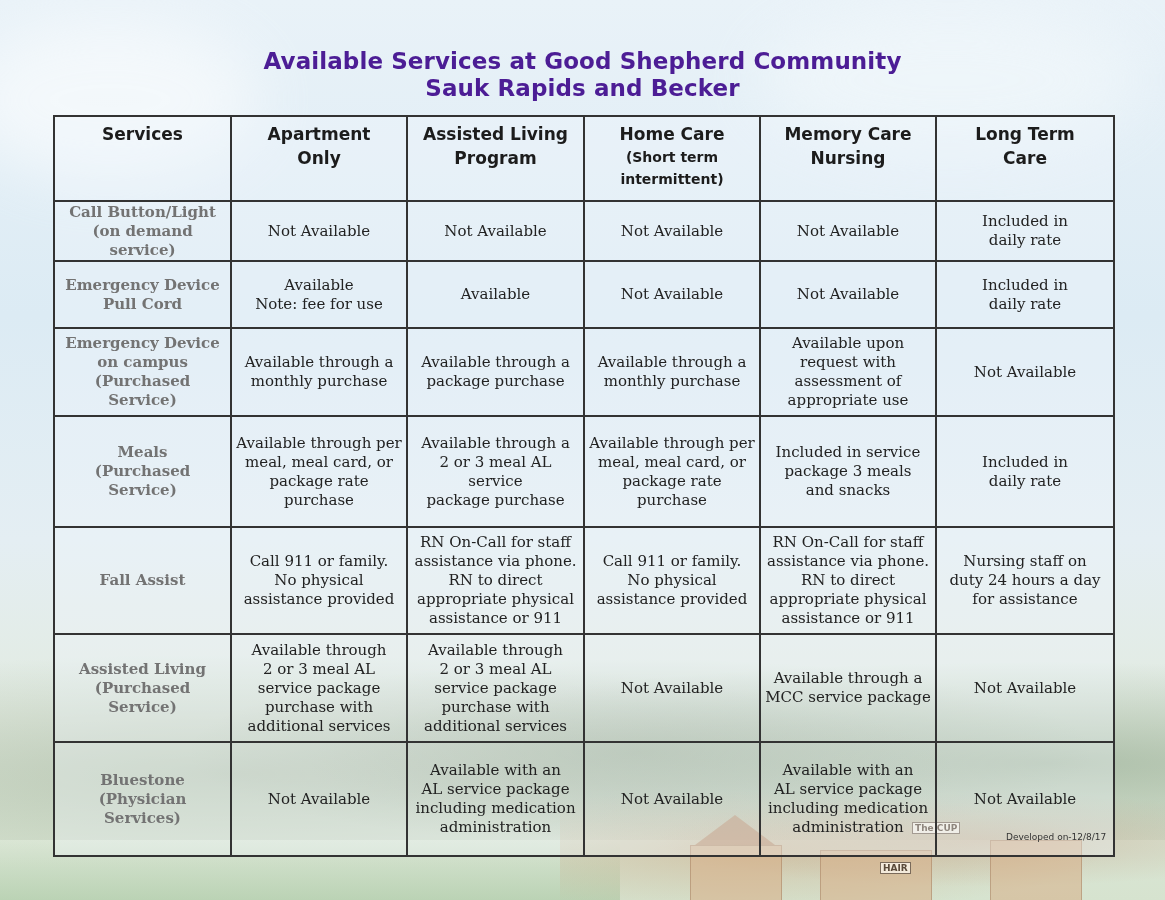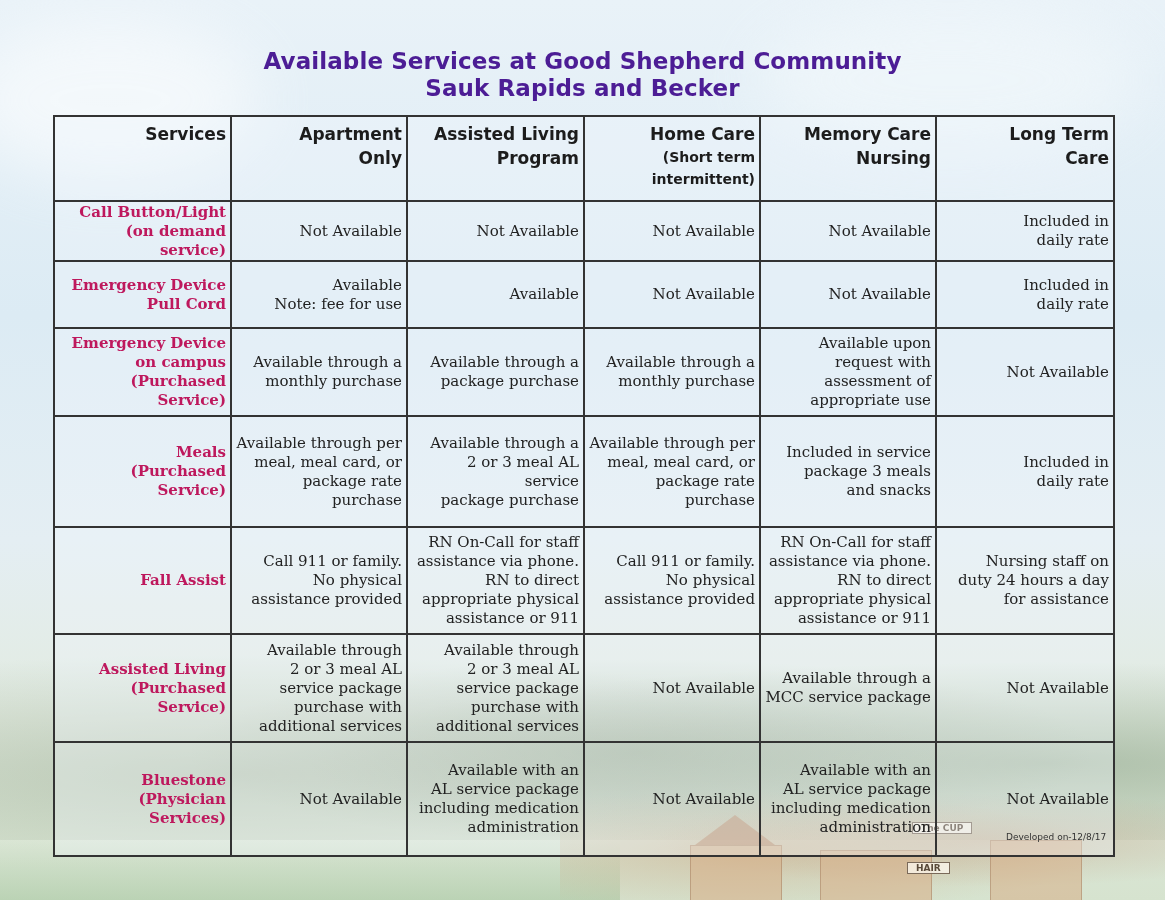--- a/index.html
+++ b/index.html
@@ -22,47 +22,47 @@
                 radial-gradient(ellipse at 70% 50%, rgba(190,150,120,0.4), transparent 55%);
   }
   .bg-grass {
     position: absolute; left: 0; top: 840px; width: 620px; height: 60px;
     background: linear-gradient(180deg, rgba(200,220,195,0.0), rgba(160,195,155,0.5));
   }
   .house { position: absolute; background: rgba(215,175,135,0.55); border: 1px solid rgba(150,110,80,0.4); }
   .roof { position: absolute; width: 0; height: 0; border-left: 40px solid transparent; border-right: 40px solid transparent; border-bottom: 30px solid rgba(180,130,95,0.6); }
   .sign {
     position: absolute; font-family: "DejaVu Sans", sans-serif; font-size: 9px; font-weight: bold;
-    color: #5a4a3a; background: rgba(250,245,235,0.8); border: 1px solid #7a6a5a; padding: 0 8px;
+    color: #5a4a3a; background: rgba(250,245,235,0.8); border: 1px solid #7a6a5a; padding: 0 2px;
   }
 
   .title {
     position: absolute; left: 0; width: 1165px; text-align: center;
     font-family: "DejaVu Sans", sans-serif; font-weight: bold; font-size: 23px;
     color: #4c1d95; letter-spacing: 0.1px;
   }
   .title.l1 { top: 48px; }
   .title.l2 { top: 68px; margin-top: 7px; }
 
   table.grid {
     position: absolute; left: 53px; top: 115px; width: 1060px;
     border-collapse: collapse; table-layout: fixed;
     background: rgba(240, 247, 252, 0.35);
   }
   table.grid th, table.grid td {
     border: 2px solid #333;
-    text-align: right; vertical-align: middle;
+    text-align: center; vertical-align: middle;
     padding: 0 4px; line-height: 19px;
   }
   table.grid th {
     font-family: "DejaVu Sans", sans-serif; font-weight: bold; font-size: 17px;
     vertical-align: top; padding-top: 5px; line-height: 24px; color: #1c1c1c;
   }
   th .sub { display: block; font-size: 14px; line-height: 22px; }
-  td.rowhead { font-weight: bold; font-size: 15px; color: #be185d; line-height: 19px; }
+  td.rowhead { font-weight: bold; font-size: 15px; color: #737373; line-height: 19px; }
   td.cell { font-size: 15px; color: #222; line-height: 19px; }
   .line { display: block; }
 
   .developed {
     position: absolute; left: 1006px; top: 832px;
     font-family: "DejaVu Sans", sans-serif; font-size: 9px; color: #333;
   }
 </style>
 </head>
 <body>
@@ -70,21 +70,21 @@
 <div class="bg-cloud" style="left:-40px;top:20px;width:300px;height:160px;background:#ffffff;"></div>
 <div class="bg-cloud" style="left:760px;top:10px;width:380px;height:140px;background:#f5fafc;"></div>
 <div class="bg-trees"></div>
 <div class="bg-grass"></div>
 <div class="bg-town"></div>
 <div class="house" style="left:690px;top:845px;width:90px;height:55px;"></div>
 <div class="roof" style="left:695px;top:815px;"></div>
 <div class="house" style="left:820px;top:850px;width:110px;height:50px;"></div>
 <div class="house" style="left:990px;top:840px;width:90px;height:60px;"></div>
 <span class="sign" style="left:912px;top:822px;">The CUP</span>
-<span class="sign" style="left:880px;top:862px;margin-left:27px;">HAIR</span>
+<span class="sign" style="left:880px;top:862px;">HAIR</span>
 
 <div class="title l1">Available Services at Good Shepherd Community</div>
 <div class="title l2">Sauk Rapids and Becker</div>
 
 <table class="grid">
   <colgroup>
     <col style="width:177px">
       <col style="width:176px">
       <col style="width:177px">
     <col style="width:176px">

